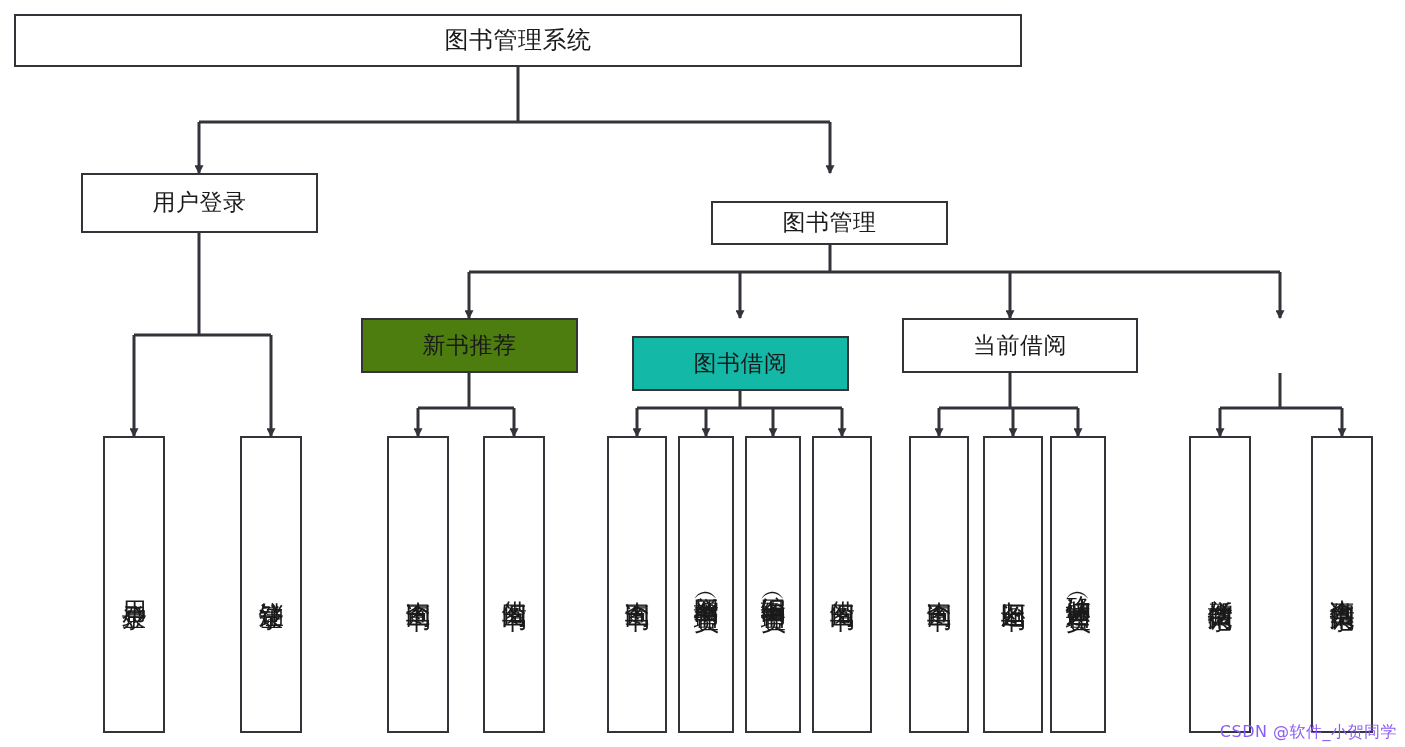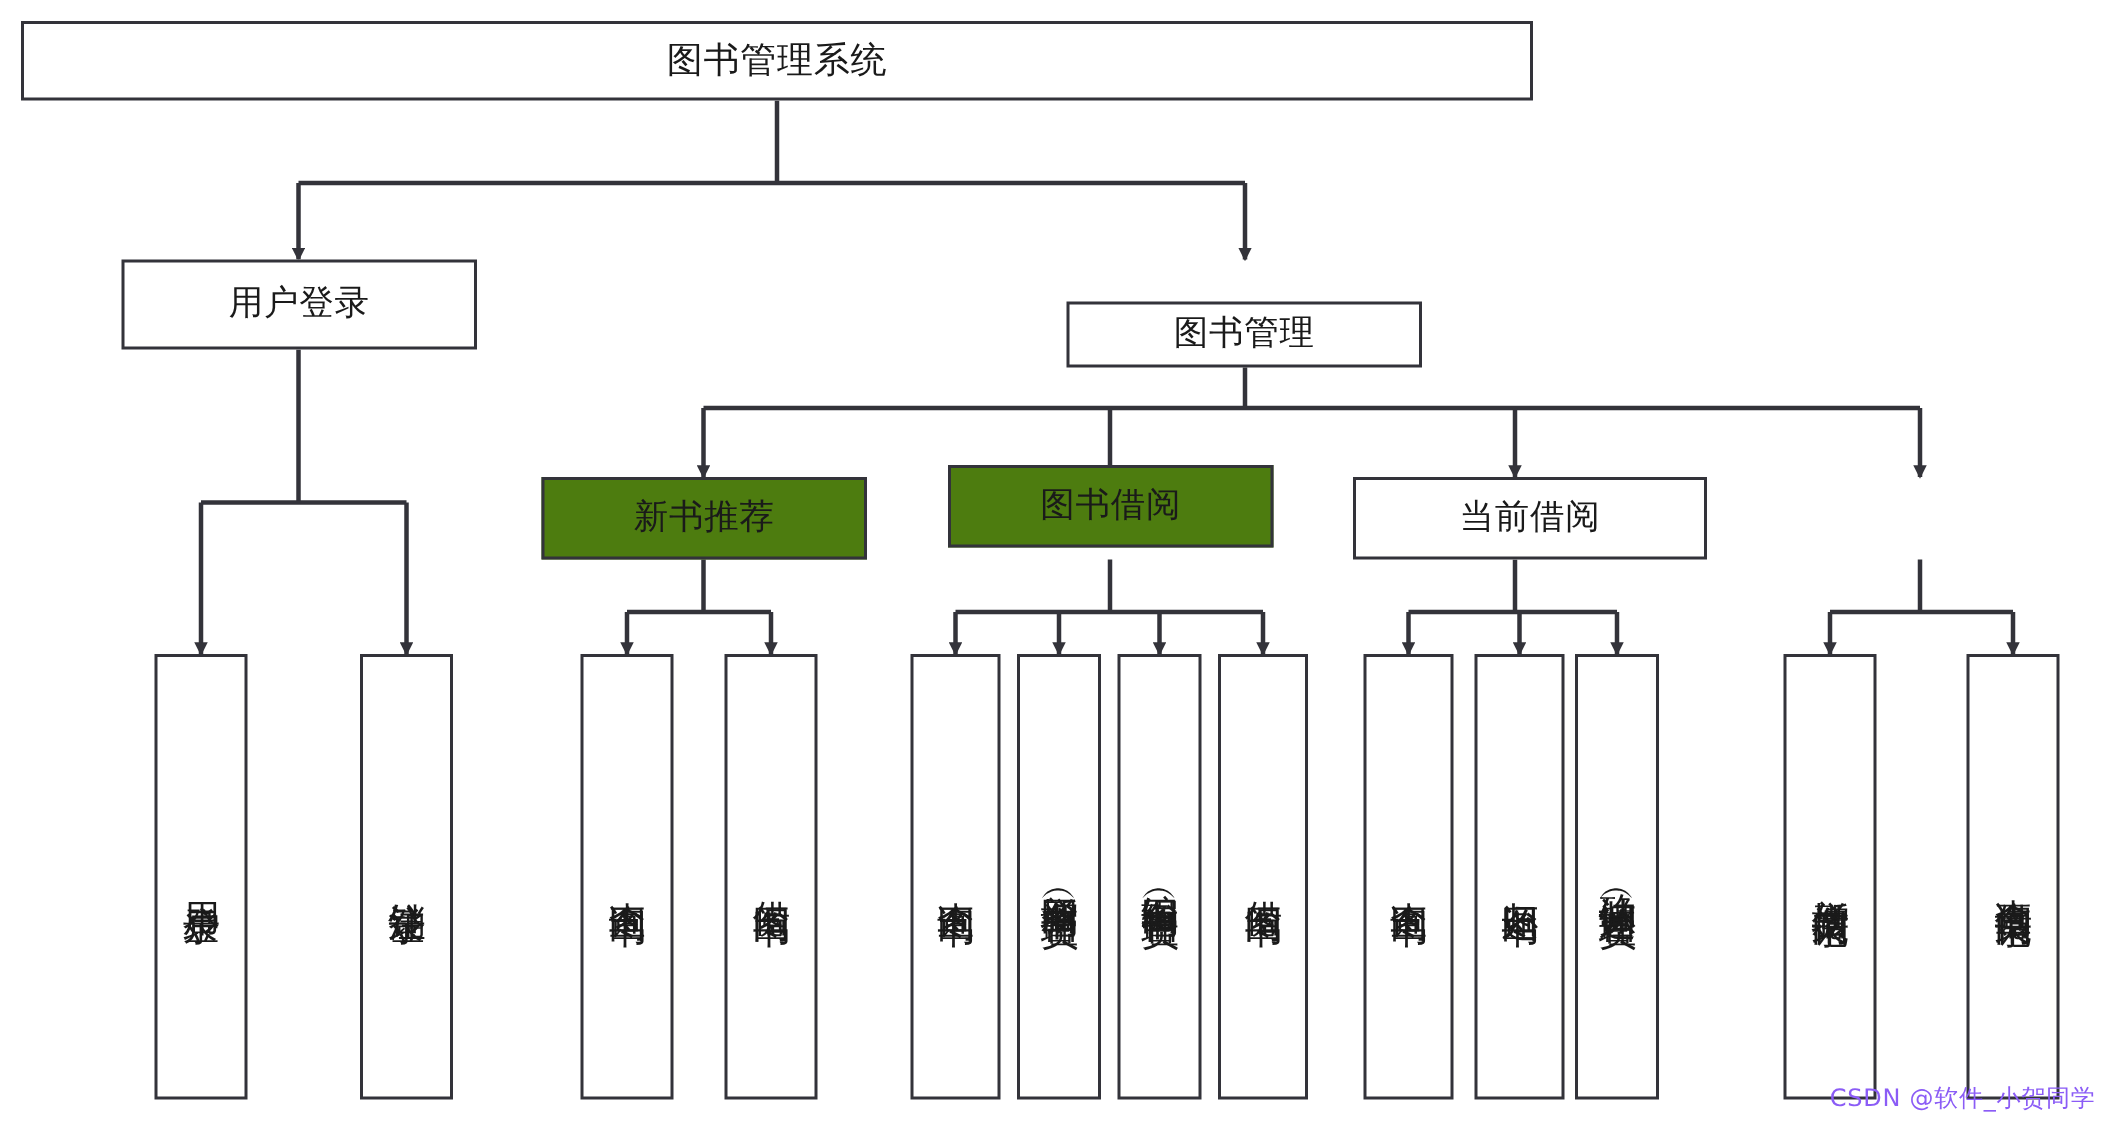--- a/index.html
+++ b/index.html
@@ -115,21 +115,21 @@
       <path d="M 1342 408 L 1342 436" marker-end="url(#arrow)"></path>
     </g>
   </svg>
 
   <div class="node h" id="title-node" style="left: 14px; top: 14px; width: 1008px; height: 53px; border-color: rgb(51, 51, 58); background: rgb(255, 255, 255);">图书管理系统</div>
 
   <div class="node h" style="left: 81px; top: 173px; width: 237px; height: 60px; border-color: rgb(51, 51, 58); background: rgb(255, 255, 255);">用户登录</div>
   <div class="node h" style="left: 711px; top: 173px; width: 237px; height: 44px; border-color: rgb(51, 51, 58); background: rgb(255, 255, 255); margin-top: 28px;">图书管理</div>
 
   <div class="node h" style="left: 361px; top: 318px; width: 217px; height: 55px; border-color: rgb(51, 51, 58); background: #4d7c0f;">新书推荐</div>
-  <div class="node h" style="left: 632px; top: 310px; width: 217px; height: 55px; border-color: rgb(51, 51, 58); background: #4d7c0f;">图书借阅</div>
+  <div class="node h" style="left: 632px; top: 336px; width: 217px; height: 55px; border-color: rgb(51, 51, 58); background: #14b8a6;">图书借阅</div>
   <div class="node h" style="left: 902px; top: 318px; width: 236px; height: 55px; border-color: rgb(51, 51, 58); background: rgb(255, 255, 255);">当前借阅</div>
 
   <div class="node v" style="left: 103px; top: 436px; width: 62px; height: 297px; border-color: rgb(51, 51, 58); background: rgb(255, 255, 255);">用户登录</div>
   <div class="node v" style="left: 240px; top: 436px; width: 62px; height: 297px; border-color: rgb(51, 51, 58); background: rgb(255, 255, 255);">注销登录</div>
   <div class="node v" style="left: 387px; top: 436px; width: 62px; height: 297px; border-color: rgb(51, 51, 58); background: rgb(255, 255, 255);">查询图书</div>
   <div class="node v" style="left: 483px; top: 436px; width: 62px; height: 297px; border-color: rgb(51, 51, 58); background: rgb(255, 255, 255);">借阅图书</div>
   <div class="node v" style="left: 607px; top: 436px; width: 60px; height: 297px; border-color: rgb(51, 51, 58); background: rgb(255, 255, 255);">查询图书</div>
   <div class="node v" style="left: 678px; top: 436px; width: 56px; height: 297px; border-color: rgb(51, 51, 58); background: rgb(255, 255, 255);">新增图书（管理员）</div>
   <div class="node v" style="left: 745px; top: 436px; width: 56px; height: 297px; border-color: rgb(51, 51, 58); background: rgb(255, 255, 255);">编辑图书（管理员）</div>
   <div class="node v" style="left: 812px; top: 436px; width: 60px; height: 297px; border-color: rgb(51, 51, 58); background: rgb(255, 255, 255);">借阅图书</div>

